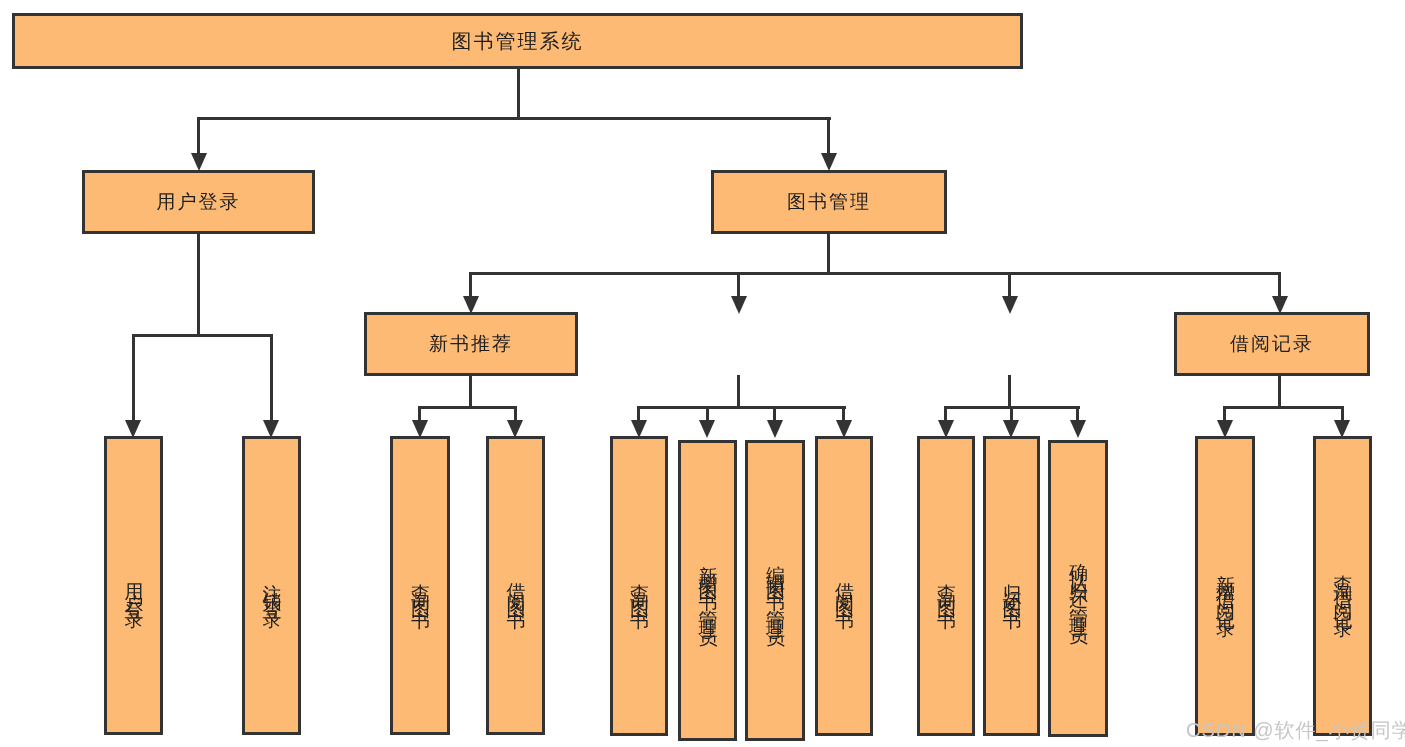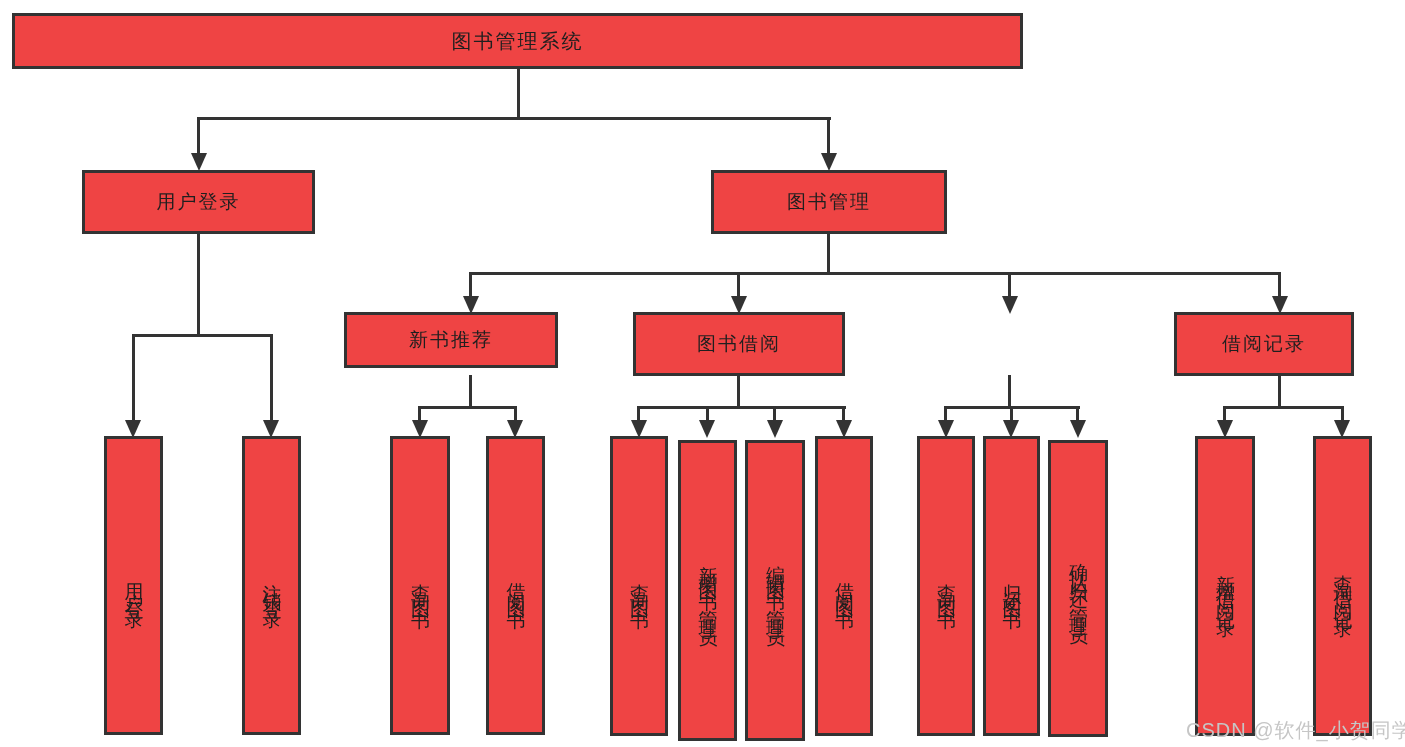--- a/index.html
+++ b/index.html
@@ -5,21 +5,21 @@
   html,body { margin:0; padding:0; background:#ffffff; }
   .canvas {
     position:relative;
     width:1405px; height:747px;
     background:#ffffff;
     font-family:"Liberation Sans", sans-serif;
     overflow:hidden;
   }
   .node {
     position:absolute;
-    background:#ef4444;
+    background:#fdba74;
     border:3px solid #333333;
     box-sizing:border-box;
     display:flex; align-items:center; justify-content:center;
     color:#1f1f1f;
   }
   .hlabel { font-size:19px; letter-spacing:2px; white-space:nowrap; }
   .root-label { font-size:20px; letter-spacing:2px; }
   .vtext {
     writing-mode:vertical-rl;
     text-orientation:mixed;
@@ -80,27 +80,24 @@
   <div class="hline" style="left:469px;top:272px;width:812px"></div>
   <div class="vline" style="left:469px;top:272px;height:28px"></div>
   <div class="arrow" style="left:463px;top:296px"></div>
   <div class="vline" style="left:737px;top:272px;height:28px"></div>
   <div class="arrow" style="left:731px;top:296px"></div>
   <div class="vline" style="left:1008px;top:272px;height:28px"></div>
   <div class="arrow" style="left:1002px;top:296px"></div>
   <div class="vline" style="left:1278px;top:272px;height:28px"></div>
   <div class="arrow" style="left:1272px;top:296px"></div>
 
-  <div class="node" style="left:344px;top:312px;width:214px;height:56px">
+  <div class="node" style="left:364px;top:312px;width:214px;height:64px">
     <span class="hlabel">新书推荐</span>
   </div>
-  <div class="node" style="left:633px;top:312px;width:212px;height:64px">
-    <span class="hlabel">图书借阅</span>
-  </div>
-  <div class="node" style="left:1174px;top:312px;width:180px;height:64px">
+  <div class="node" style="left:1174px;top:312px;width:196px;height:64px">
     <span class="hlabel">借阅记录</span>
   </div>
 
   <div class="vline" style="left:469px;top:375px;height:34px"></div>
   <div class="hline" style="left:418px;top:406px;width:99px"></div>
   <div class="vline" style="left:418px;top:406px;height:18px"></div>
   <div class="arrow" style="left:412px;top:420px"></div>
   <div class="vline" style="left:514px;top:406px;height:18px"></div>
   <div class="arrow" style="left:507px;top:420px"></div>
 

